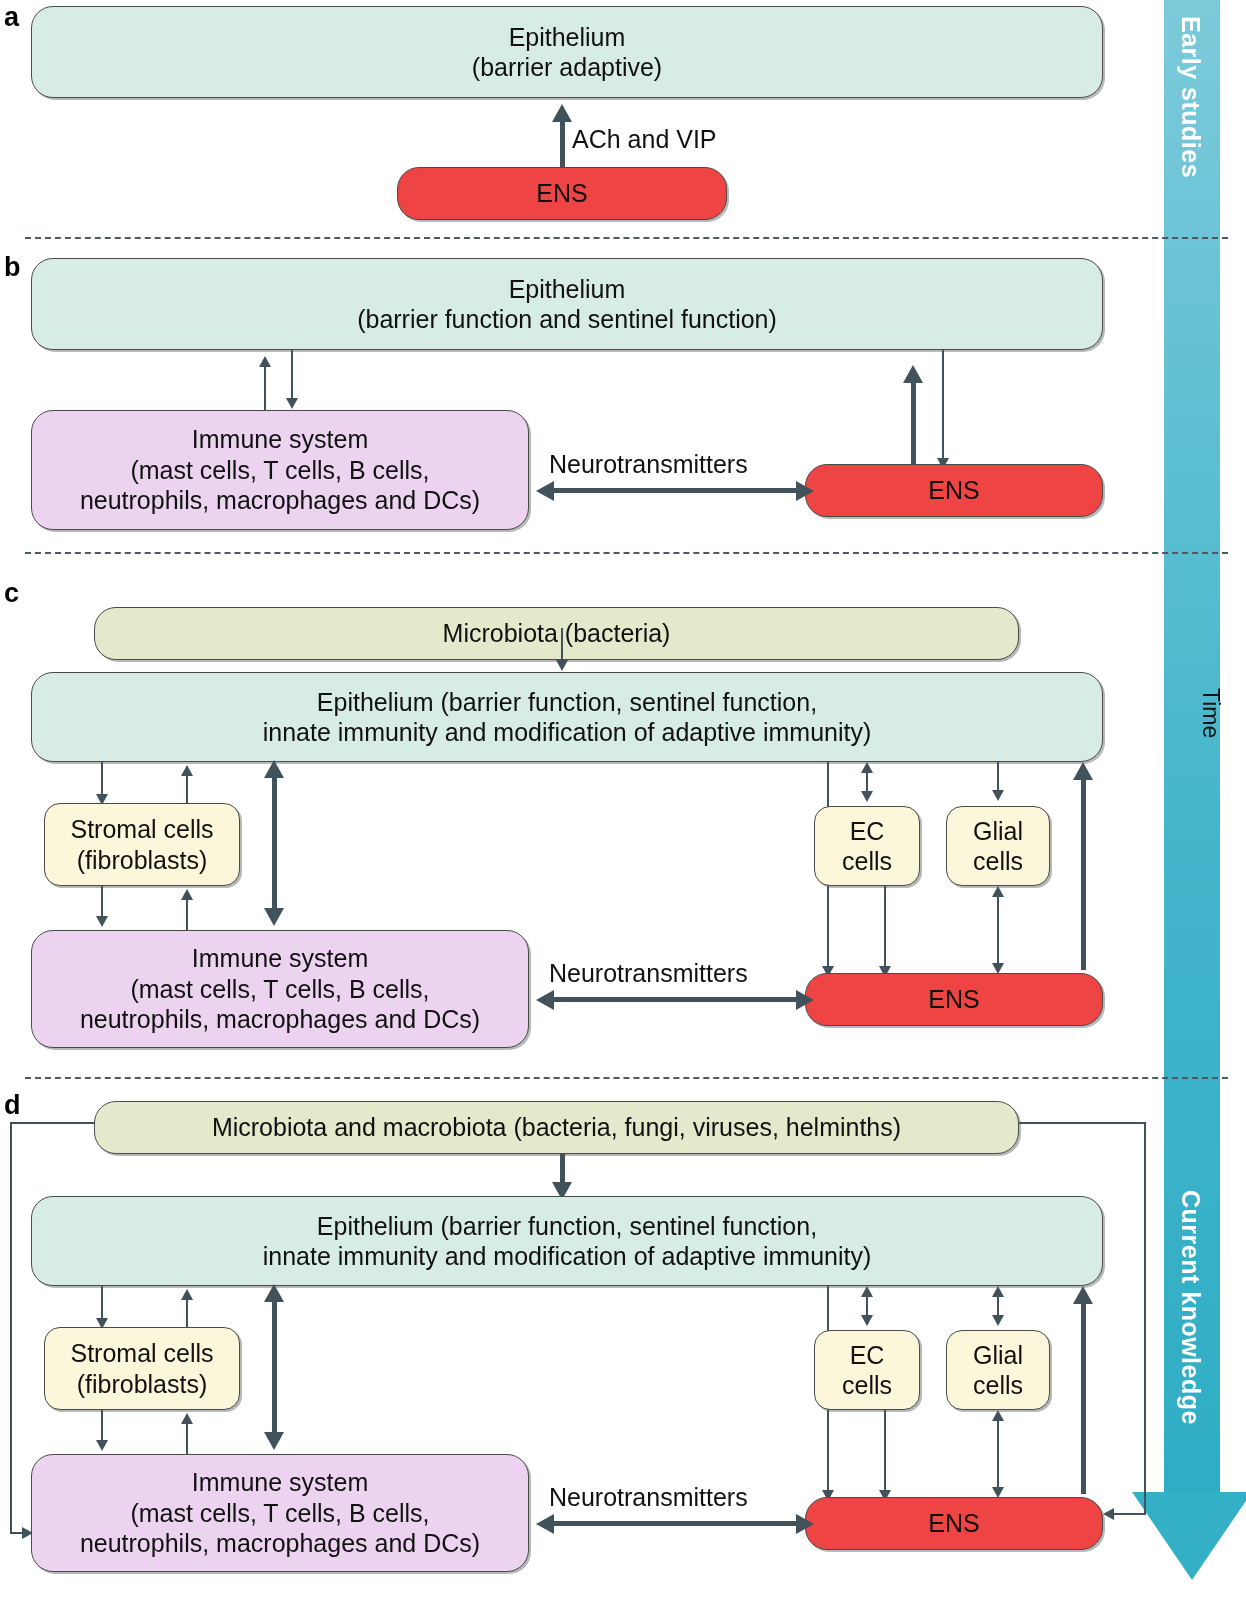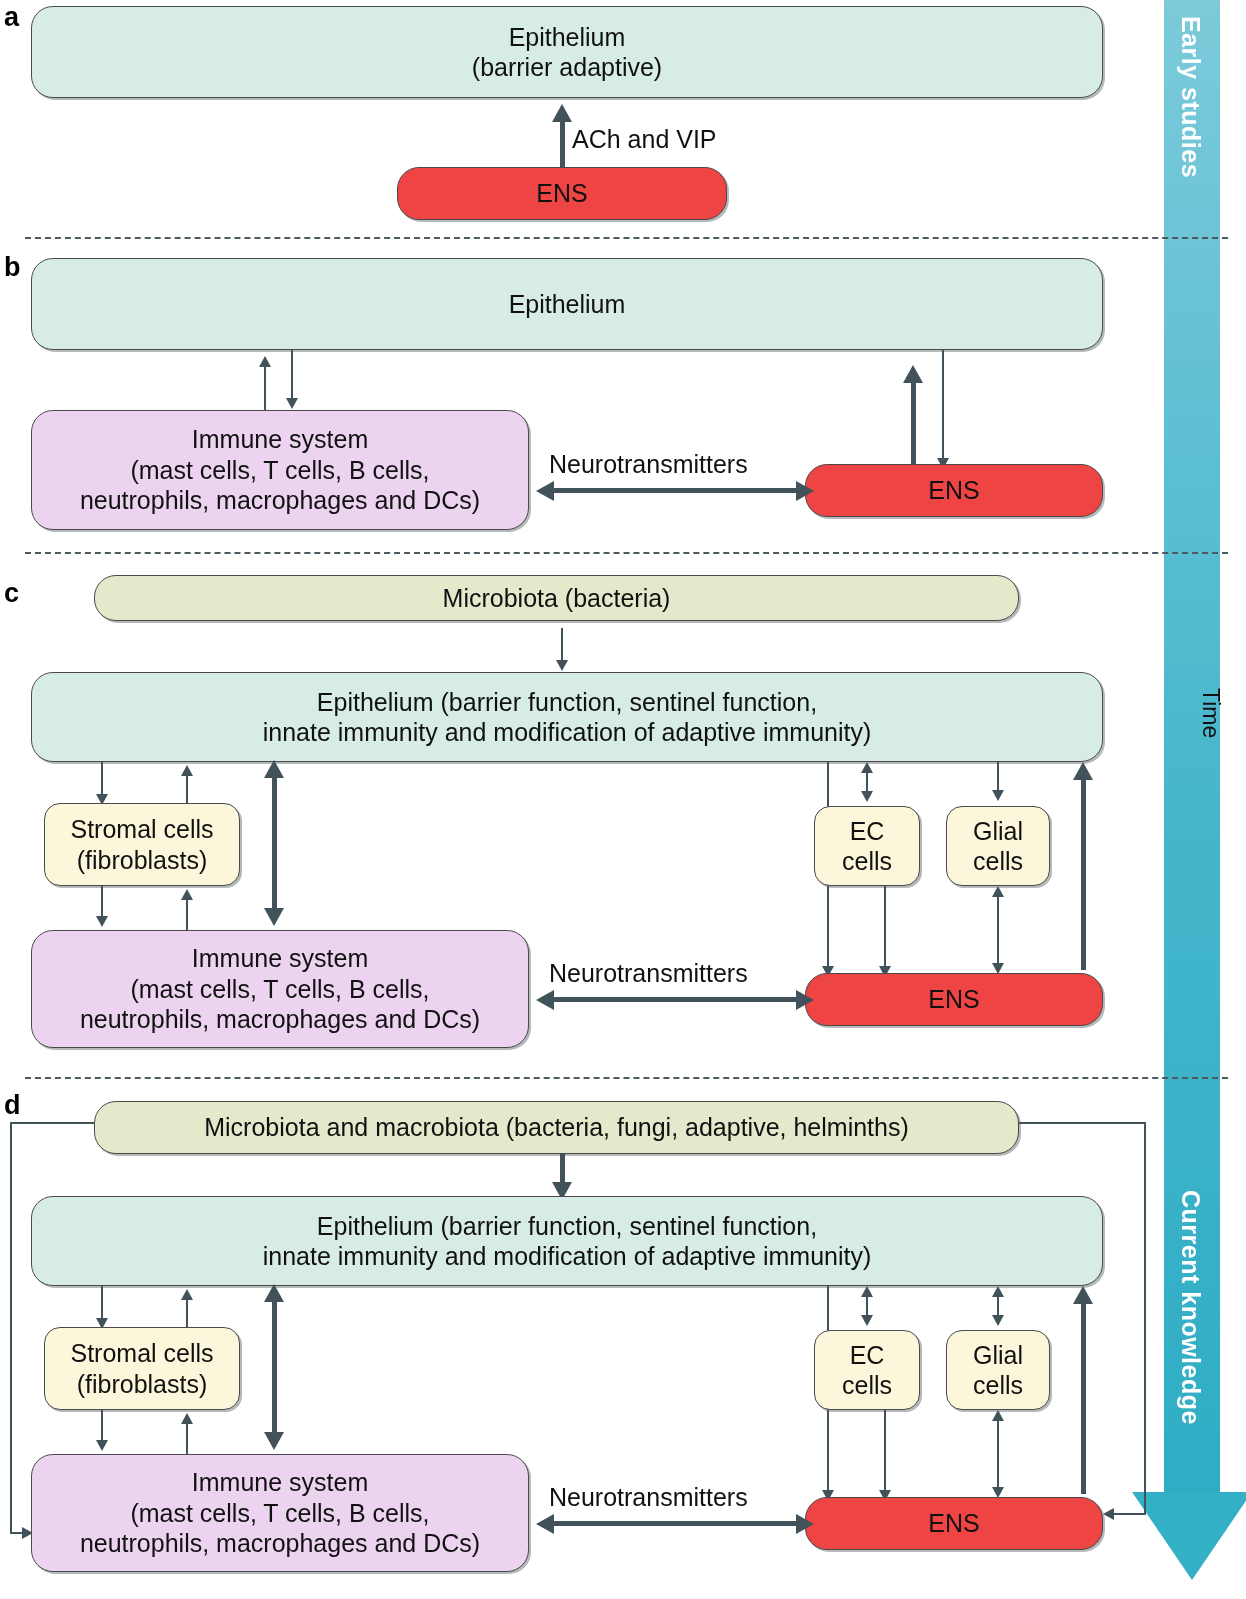--- a/index.html
+++ b/index.html
@@ -86,20 +86,21 @@
     <span>ENS</span>
   </div>
 
   <div class="sep" style="top:237px;"></div>
 
   <div class="plabel" style="left:4px;top:252px;">b</div>
 
   <div class="box epi" style="left:31px;top:258px;width:1072px;height:92px;font-size:25px;">
     <span>
       <span>Epithelium</span>
+      <span>(barrier function and sentinel function)</span>
     </span>
   </div>
 
   <div class="ln vln" style="left:264px;top:367px;height:52px;"></div>
   <div class="ah up" style="left:259px;top:356px;"></div>
   <div class="ln vln" style="left:291px;top:350px;height:52px;"></div>
   <div class="ah down" style="left:286px;top:398px;"></div>
 
   <div class="ln thick" style="left:911px;top:381px;height:98px;"></div>
   <div class="ah bigup" style="left:903px;top:365px;"></div>
@@ -120,21 +121,21 @@
 
   <div class="alab" style="left:549px;top:450px;font-size:25px;">Neurotransmitters</div>
   <div class="ln thickh" style="left:550px;top:488px;width:248px;"></div>
   <div class="ah bigleft" style="left:536px;top:481px;"></div>
   <div class="ah bigright" style="left:796px;top:481px;"></div>
 
   <div class="sep" style="top:552px;"></div>
 
   <div class="plabel" style="left:4px;top:578px;">c</div>
 
-  <div class="box mic" style="left:94px;top:575px;width:925px;height:46px;font-size:25px;">
+  <div class="box mic" style="left:94px;top:607px;width:925px;height:53px;font-size:25px;">
     <span>Microbiota (bacteria)</span>
   </div>
 
   <div class="ln vln" style="left:561px;top:628px;height:38px;"></div>
   <div class="ah down" style="left:556px;top:660px;"></div>
 
   <div class="box epi" style="left:31px;top:672px;width:1072px;height:90px;font-size:25px;">
     <span>
       <span>Epithelium (barrier function, sentinel function,</span>
       <span>innate immunity and modification of adaptive immunity)</span>
@@ -221,21 +222,21 @@
   <div class="ln vln" style="left:10px;top:1122px;height:411px;"></div>
   <div class="ln hln" style="left:10px;top:1532px;width:24px;"></div>
   <div class="ah right" style="left:22px;top:1527px;"></div>
 
   <div class="ln hln" style="left:1000px;top:1122px;width:146px;"></div>
   <div class="ln vln" style="left:1144px;top:1122px;height:392px;"></div>
   <div class="ln hln" style="left:1112px;top:1513px;width:34px;"></div>
   <div class="ah left" style="left:1103px;top:1508px;"></div>
 
   <div class="box mic" style="left:94px;top:1101px;width:925px;height:53px;font-size:25px;">
-    <span>Microbiota and macrobiota (bacteria, fungi, adaptive, helminths)</span>
+    <span>Microbiota and macrobiota (bacteria, fungi, viruses, helminths)</span>
   </div>
 
   <div class="ln thick" style="left:560px;top:1154px;height:30px;"></div>
   <div class="ah bigdown" style="left:552px;top:1182px;"></div>
 
   <div class="box epi" style="left:31px;top:1196px;width:1072px;height:90px;font-size:25px;">
     <span>
       <span>Epithelium (barrier function, sentinel function,</span>
       <span>innate immunity and modification of adaptive immunity)</span>
     </span>

